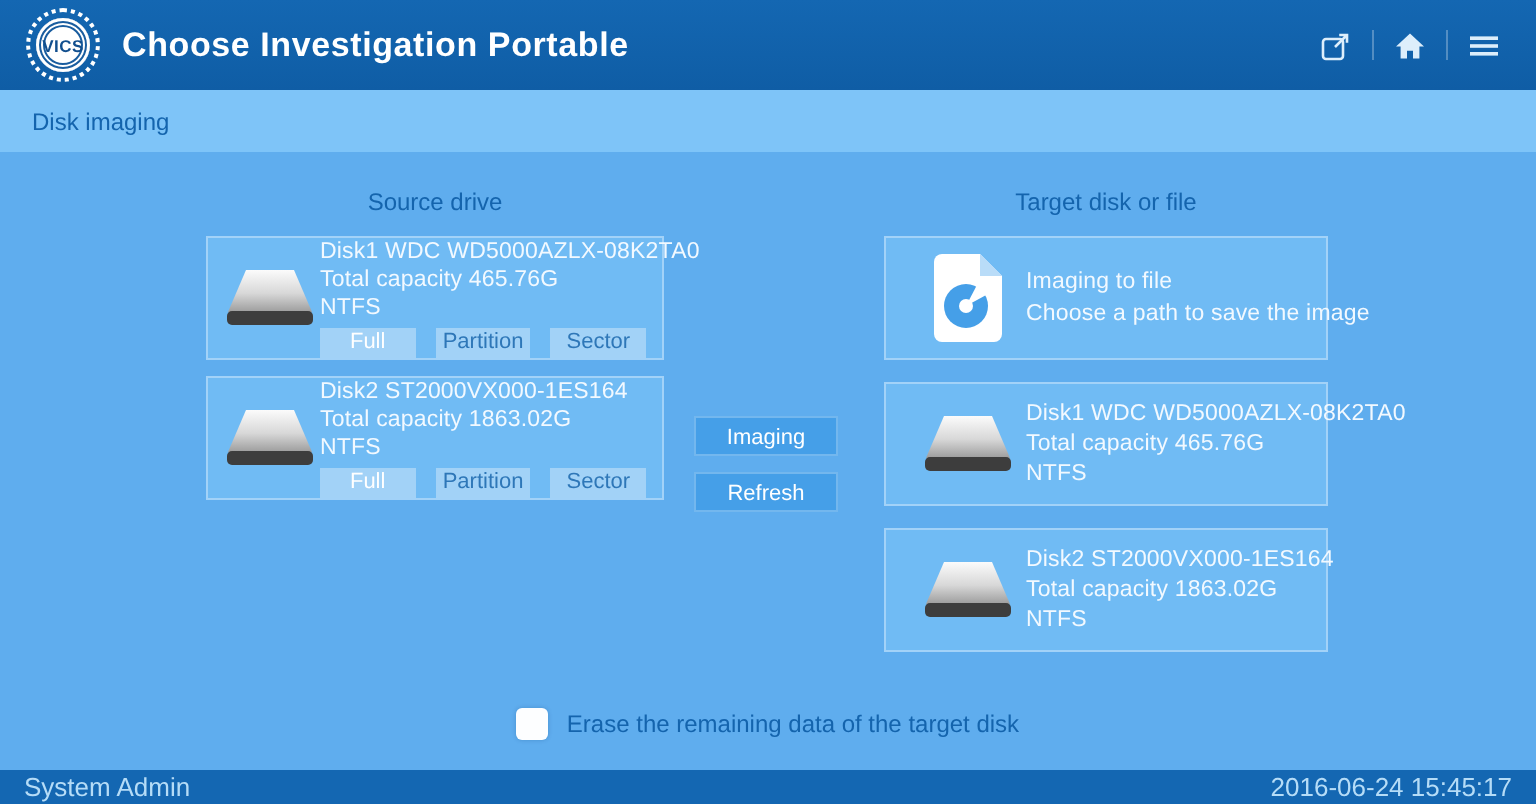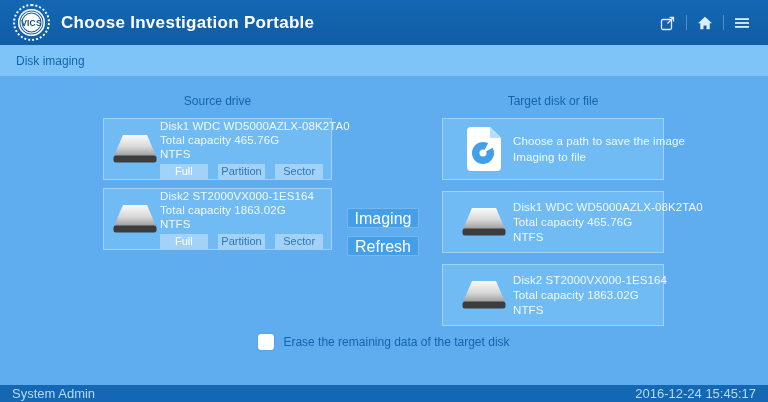--- a/index.html
+++ b/index.html
@@ -57,26 +57,26 @@
   .modes{display:flex;gap:10px;margin-top:3px;}
   .mode-btn{
     flex:1;height:15px;line-height:15px;text-align:center;font-size:11px;
     background:var(--mode-bg,#a2d2f7);color:var(--mode-ink,#2e77b8);cursor:pointer;
   }
   .mode-btn.selected{color:#ffffff;}
   
   .actions{position:absolute;left:347px;top:208px;width:72px;}
   .action-btn{
     width:72px;height:20px;line-height:20px;text-align:center;
-    background:var(--btn-bg,#459fe8);color:#ffffff;font-size:16px;cursor:pointer;
+    background:var(--btn-bg,#459fe8);color:#ffffff;font-size:11px;cursor:pointer;
     border:1px solid rgba(255,255,255,.25);box-sizing:border-box;
   }
   .action-btn + .action-btn{margin-top:8px;}
   
-  .erase-row{position:absolute;left:0;right:0;top:334px;display:flex;justify-content:center;align-items:center;gap:9px;}
+  .erase-row{position:absolute;left:0;right:0;top:354px;display:flex;justify-content:center;align-items:center;gap:9px;}
   .checkbox{width:16px;height:16px;background:#fdfeff;border-radius:3px;box-shadow:0 0 2px rgba(0,60,120,.25);cursor:pointer;}
   .erase-label{color:var(--ink,#1464ad);font-size:12px;}
   
   .footer{
     position:absolute;left:0;right:0;top:385px;height:17px;background:var(--bar,#1467b2);
     display:flex;align-items:center;justify-content:space-between;
     padding:0 12px;box-sizing:border-box;color:var(--footer-text,#b5dcf7);font-size:13px;
   }
   svg{display:block;}
 </style>
@@ -181,22 +181,22 @@
       <div class="icon-wrap">
         <svg width="38" height="46" viewBox="0 0 38 46">
           <path d="M6 1 H25 L36 12 V41 a4 4 0 0 1 -4 4 H6 a4 4 0 0 1 -4 -4 V5 a4 4 0 0 1 4 -4 Z" fill="#ffffff"></path>
           <path d="M25 1 L36 12 H25 Z" fill="#b9dcf8"></path>
           <circle cx="18" cy="27" r="11" fill="#459fe8"></circle>
           <circle cx="18" cy="27" r="3.5" fill="#ffffff"></circle>
           <path d="M18 27 L29 21 L24 15.5 Z" fill="#ffffff"></path>
         </svg>
       </div>
       <div class="card-body">
+        <div class="line">Imaging to file</div>
         <div class="line">Choose a path to save the image</div>
-        <div class="line">Imaging to file</div>
       </div>
     </div>
 
     <div class="card tgt-card">
       <div class="icon-wrap">
         <svg width="44" height="31" viewBox="0 0 44 31">
           <path d="M10 1 H34 L43 22 H1 Z" fill="url(#hd1)"></path>
           <rect x="0.5" y="21.5" width="43" height="7" rx="2.5" fill="#3d3d3d"></rect>
         </svg>
       </div>
@@ -222,16 +222,16 @@
     </div>
   </div>
 
   <div class="erase-row">
     <div class="checkbox"></div>
     <div class="erase-label">Erase the remaining data of the target disk</div>
   </div>
 
   <div class="footer">
     <span>System Admin</span>
-    <span>2016-12-24 15:45:17</span>
+    <span>2016-06-24 15:45:17</span>
   </div>
 
 </div>
 
 </body></html>

